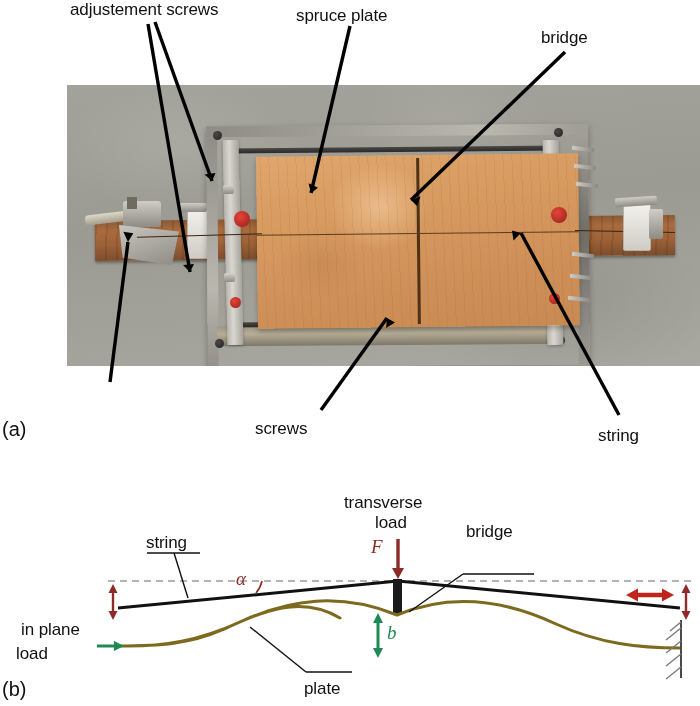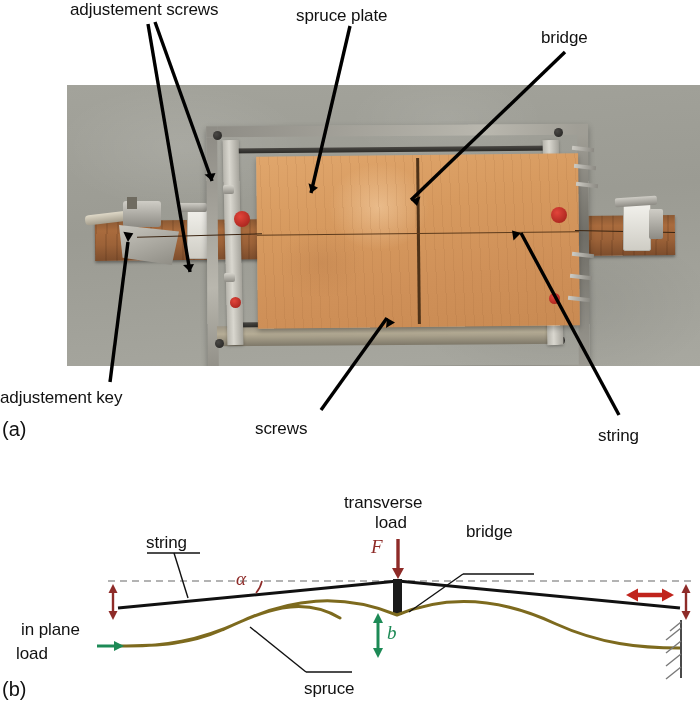--- a/index.html
+++ b/index.html
@@ -270,21 +270,20 @@
     <div class="screw" style="left:501px; top:212px; transform:rotate(6deg);"></div>
 
     <div class="white-clamp" style="left:556px; top:118px; width:26px; height:46px; border-radius:2px;"></div>
     <div class="steel-bit" style="left:548px; top:112px; width:42px; height:9px; border-radius:2px; transform:rotate(-4deg);"></div>
     <div class="steel-bit" style="left:582px; top:124px; width:14px; height:30px; border-radius:2px;"></div>
   </div>
 
   <div class="lbl" style="left:70px; top:0px;">adjustement screws</div>
   <div class="lbl" style="left:296px; top:6px;">spruce plate</div>
   <div class="lbl" style="left:541px; top:28px;">bridge</div>
-  <div class="lbl" style="left:0px; top:388px;">adjustement key</div>
   <div class="lbl" style="left:255px; top:419px;">screws</div>
   <div class="lbl" style="left:598px; top:426px;">string</div>
 
   <div class="panel-tag" style="left:2px; top:418px;">(a)</div>
 
   <svg id="leaders" viewBox="0 0 700 706" xmlns="http://www.w3.org/2000/svg">
 
     <path d="M155 22 L212 181" stroke="#000" stroke-width="3.4" fill="none"></path>
     <path d="M212 181 l-7.5 -6.5 l11 -1.5 z" fill="#000"></path>
     <path d="M148 24 L190 272" stroke="#000" stroke-width="3.4" fill="none"></path>
@@ -365,21 +364,21 @@
   <div class="lbl lbl-b" style="left:146px; top:533px;">string</div>
 
   <div class="lbl lbl-b center" style="left:344px; top:493px;">transverse</div>
   <div class="lbl lbl-b center" style="left:375px; top:513px;">load</div>
 
   <div class="lbl lbl-b" style="left:466px; top:522px;">bridge</div>
 
   <div class="lbl lbl-b" style="left:21px; top:620px;">in plane</div>
   <div class="lbl lbl-b" style="left:16px; top:644px;">load</div>
 
-  <div class="lbl lbl-b" style="left:304px; top:679px;">spruce</div>
+  <div class="lbl lbl-b" style="left:304px; top:679px;">plate</div>
 
   <div class="math-red" style="left:371px; top:536px;">F</div>
   <div class="math-red" style="left:236px; top:568px;">α</div>
   <div class="math-green" style="left:387px; top:622px;">b</div>
 
   <div class="panel-tag" style="left:2px; top:678px;">(b)</div>
 
 </div>
 
 </body></html>

